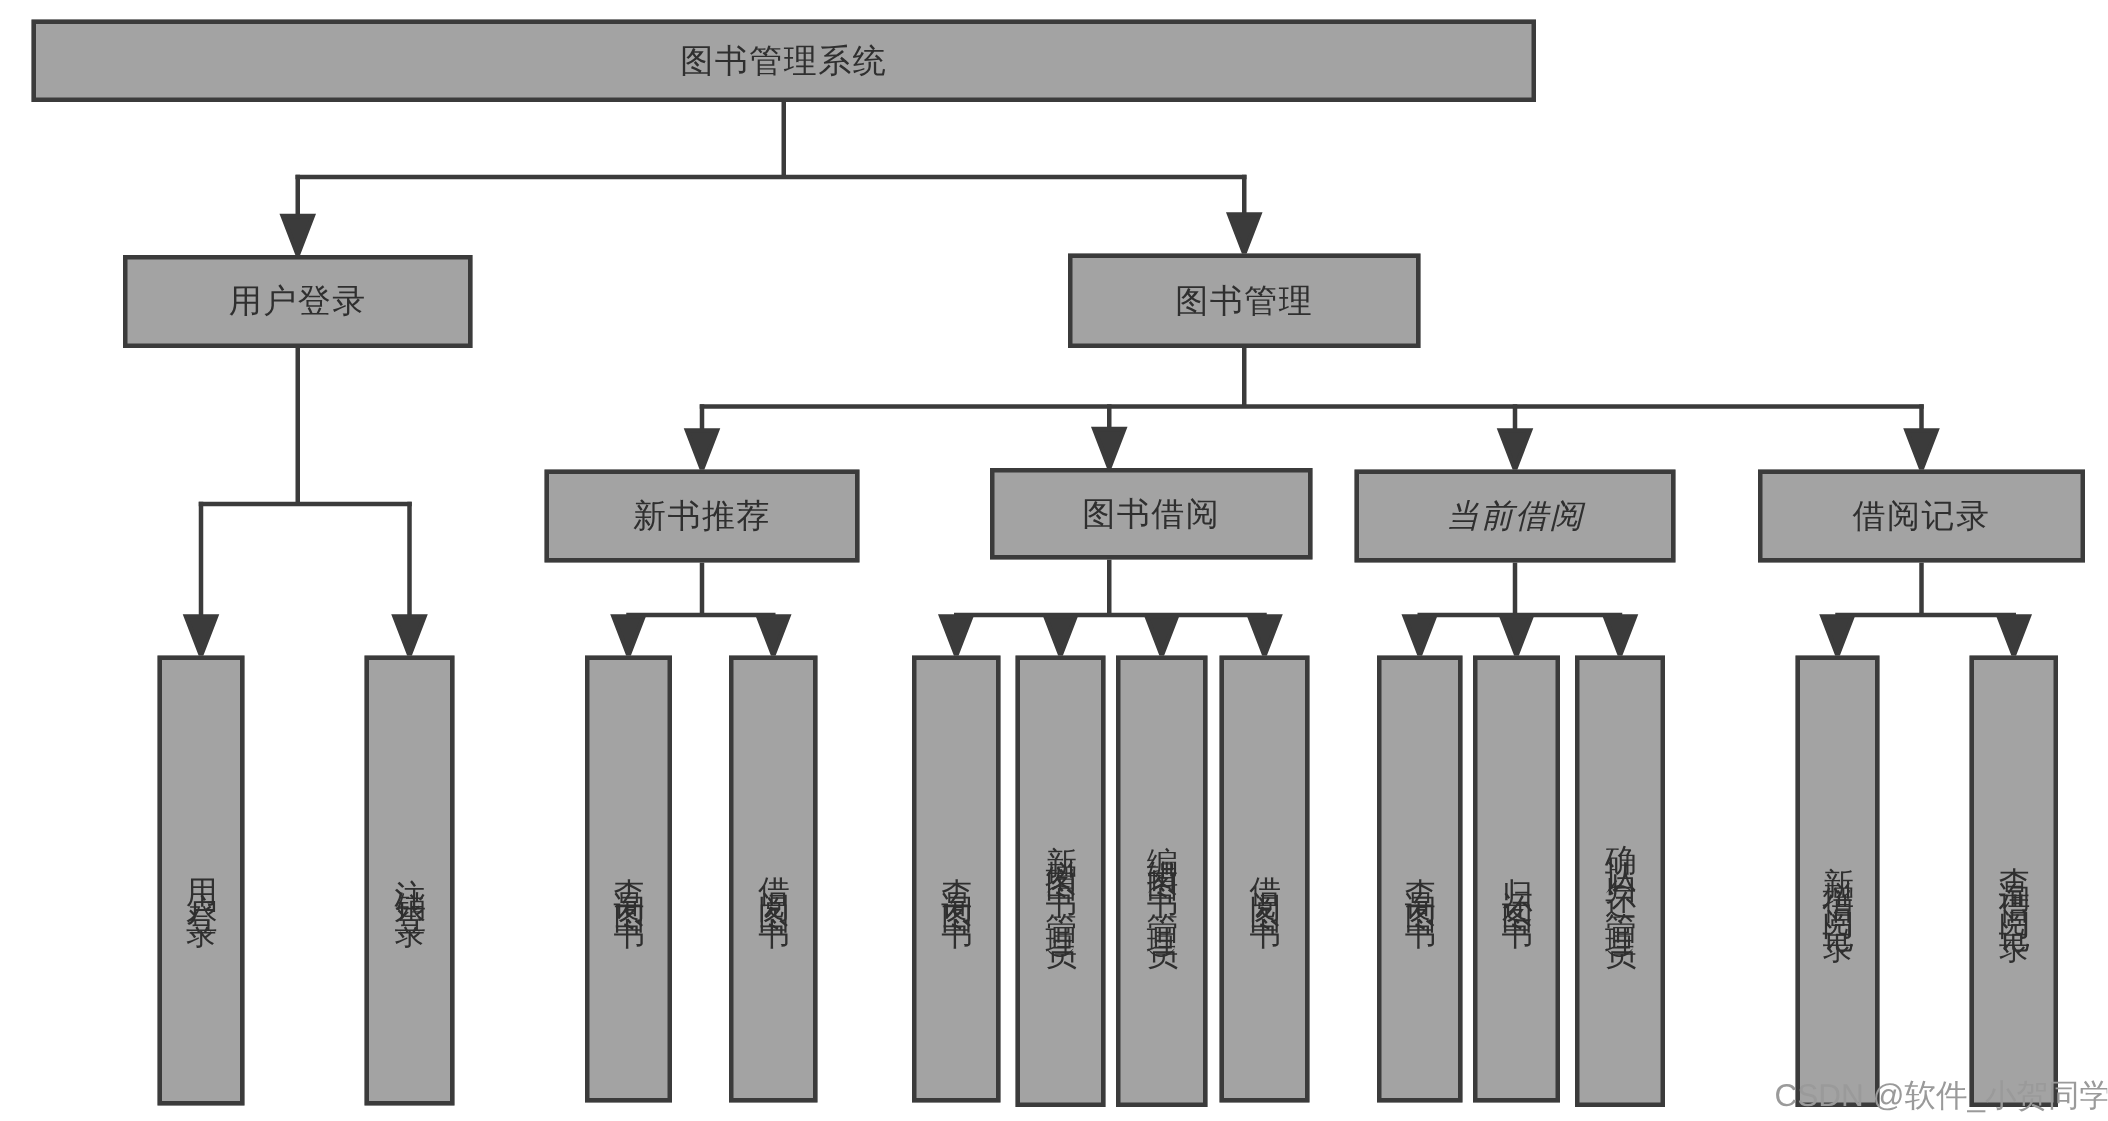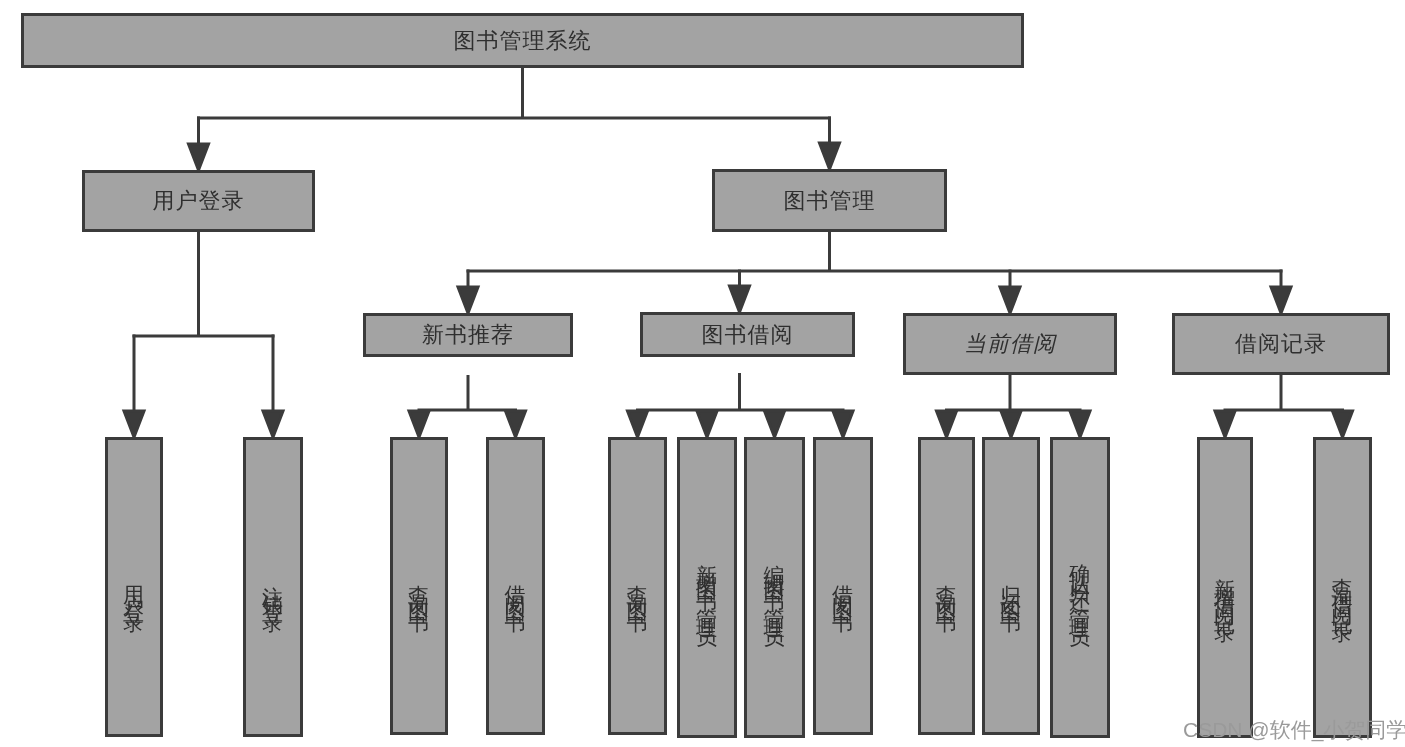--- a/index.html
+++ b/index.html
@@ -98,24 +98,24 @@
     <span>图书管理系统</span>
   </div>
 
   <div class="node h-node" style="left:82px;top:170px;width:233px;height:62px;">
     <span>用户登录</span>
   </div>
   <div class="node h-node" style="left:712px;top:169px;width:235px;height:63px;">
     <span>图书管理</span>
   </div>
 
-  <div class="node h-node" style="left:363px;top:313px;width:210px;height:44px;">
+  <div class="node h-node" style="left:363px;top:313px;width:210px;height:62px;">
     <span>新书推荐</span>
   </div>
-  <div class="node h-node" style="left:640px;top:312px;width:215px;height:45px;">
+  <div class="node h-node" style="left:660px;top:312px;width:215px;height:61px;">
     <span>图书借阅</span>
   </div>
   <div class="node h-node" style="left:903px;top:313px;width:214px;height:62px;font-style:italic;">
     <span>当前借阅</span>
   </div>
   <div class="node h-node" style="left:1172px;top:313px;width:218px;height:62px;">
     <span>借阅记录</span>
   </div>
 
   <div class="node v-node" style="left:105px;top:437px;width:58px;height:300px;">

